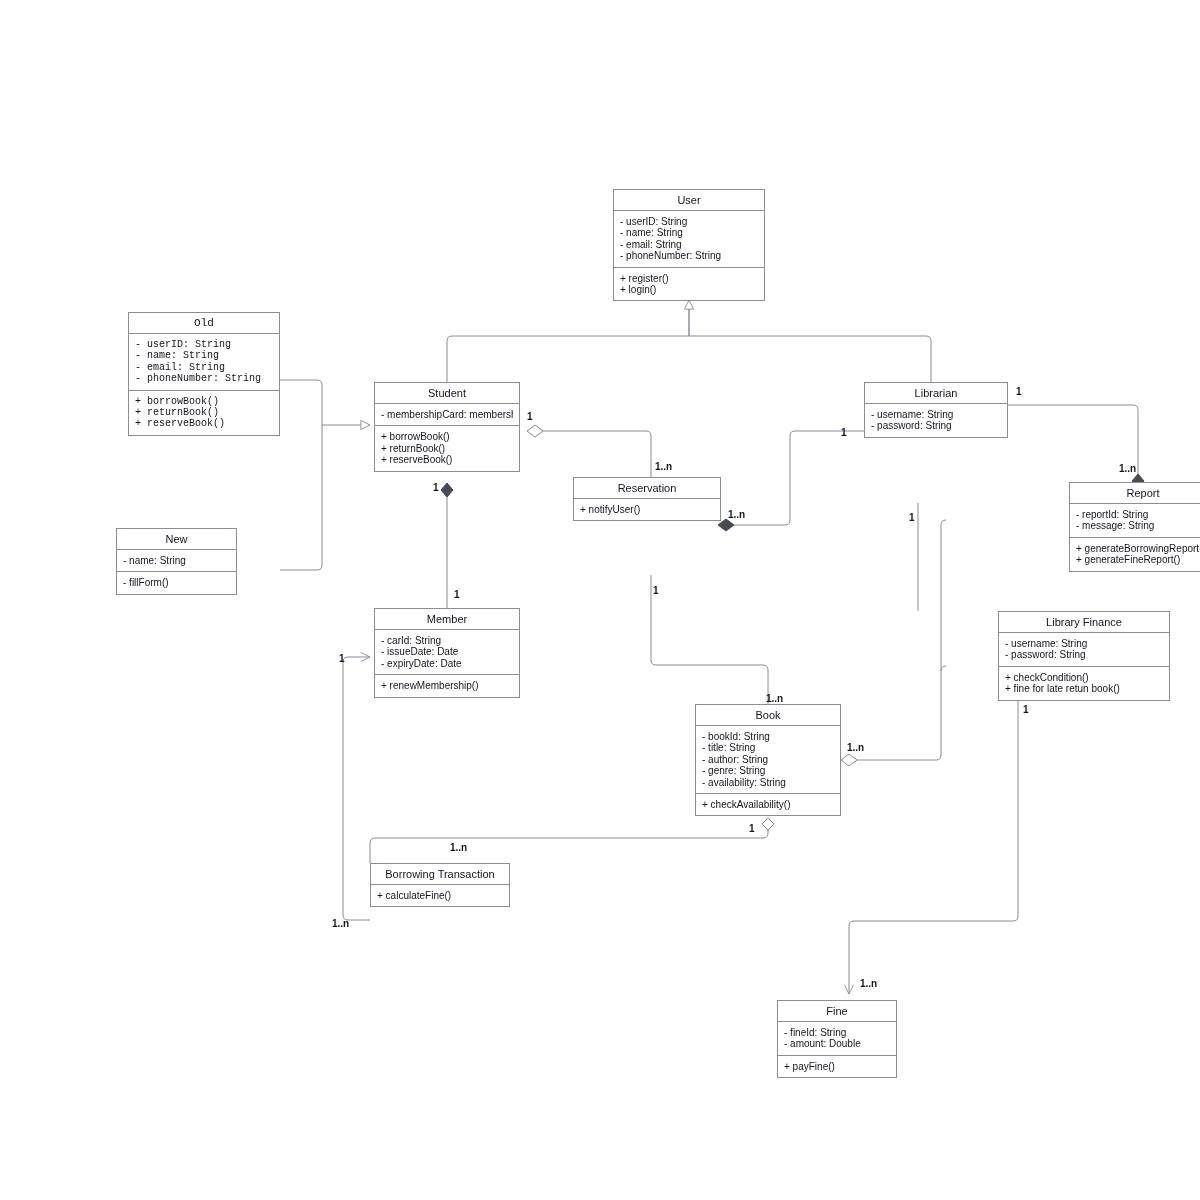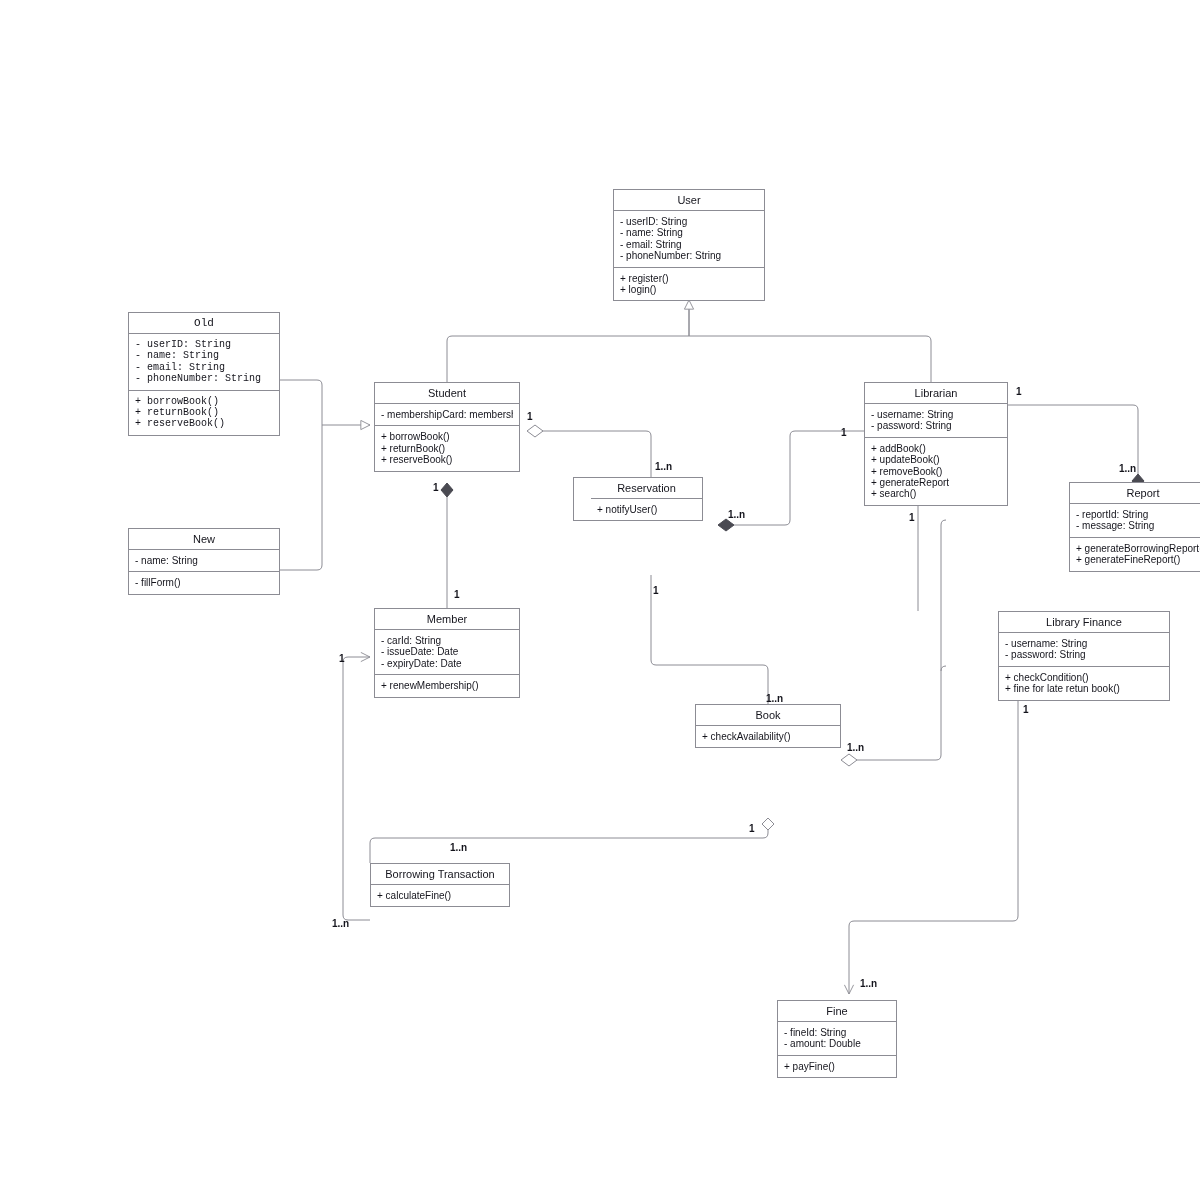--- a/index.html
+++ b/index.html
@@ -96,21 +96,21 @@
           <div class="uml-line">- name: String</div>
           <div class="uml-line">- email: String</div>
           <div class="uml-line">- phoneNumber: String</div>
         </div>
         <div class="uml-sec">
           <div class="uml-line">+ borrowBook()</div>
           <div class="uml-line">+ returnBook()</div>
           <div class="uml-line">+ reserveBook()</div>
         </div>
       </div>
-      <div class="uml-class" style="left: 88px; top: 528px; width: 152px;">
+      <div class="uml-class" style="left: 76px; top: 528px; width: 121px;">
         <div class="uml-name">New</div>
         <div class="uml-sec">
           <div class="uml-line">- name: String</div>
         </div>
         <div class="uml-sec">
           <div class="uml-line">- fillForm()</div>
         </div>
       </div>
       <div class="uml-class" style="left: 334px; top: 382px; width: 146px;">
         <div class="uml-name">Student</div>
@@ -122,29 +122,22 @@
           <div class="uml-line">+ returnBook()</div>
           <div class="uml-line">+ reserveBook()</div>
         </div>
       </div>
       <div class="uml-class" style="left: 824px; top: 382px; width: 144px;">
         <div class="uml-name">Librarian</div>
         <div class="uml-sec">
           <div class="uml-line">- username: String</div>
           <div class="uml-line">- password: String</div>
         </div>
-        <div class="uml-sec">
-          <div class="uml-line">+ addBook()</div>
-          <div class="uml-line">+ updateBook()</div>
-          <div class="uml-line">+ removeBook()</div>
-          <div class="uml-line">+ generateReport</div>
-          <div class="uml-line">+ search()</div>
-        </div>
-      </div>
-      <div class="uml-class" style="left: 533px; top: 477px; width: 130px; padding-left: 17px;">
+      </div>
+      <div class="uml-class" style="left: 533px; top: 477px; width: 148px;">
         <div class="uml-name">Reservation</div>
         <div class="uml-sec">
           <div class="uml-line">+ notifyUser()</div>
         </div>
       </div>
       <div class="uml-class" style="left: 1029px; top: 482px; width: 148px;">
         <div class="uml-name">Report</div>
         <div class="uml-sec">
           <div class="uml-line">- reportId: String</div>
           <div class="uml-line">- message: String</div>
@@ -171,20 +164,27 @@
           <div class="uml-line">- username: String</div>
           <div class="uml-line">- password: String</div>
         </div>
         <div class="uml-sec">
           <div class="uml-line">+ checkCondition()</div>
           <div class="uml-line">+ fine for late retun book()</div>
         </div>
       </div>
       <div class="uml-class" style="left: 655px; top: 704px; width: 146px;">
         <div class="uml-name">Book</div>
+        <div class="uml-sec">
+          <div class="uml-line">- bookId: String</div>
+          <div class="uml-line">- title: String</div>
+          <div class="uml-line">- author: String</div>
+          <div class="uml-line">- genre: String</div>
+          <div class="uml-line">- availability: String</div>
+        </div>
         <div class="uml-sec">
           <div class="uml-line">+ checkAvailability()</div>
         </div>
       </div>
       <div class="uml-class" style="left: 330px; top: 863px; width: 140px;">
         <div class="uml-name">Borrowing Transaction</div>
         <div class="uml-sec">
           <div class="uml-line">+ calculateFine()</div>
         </div>
       </div>

